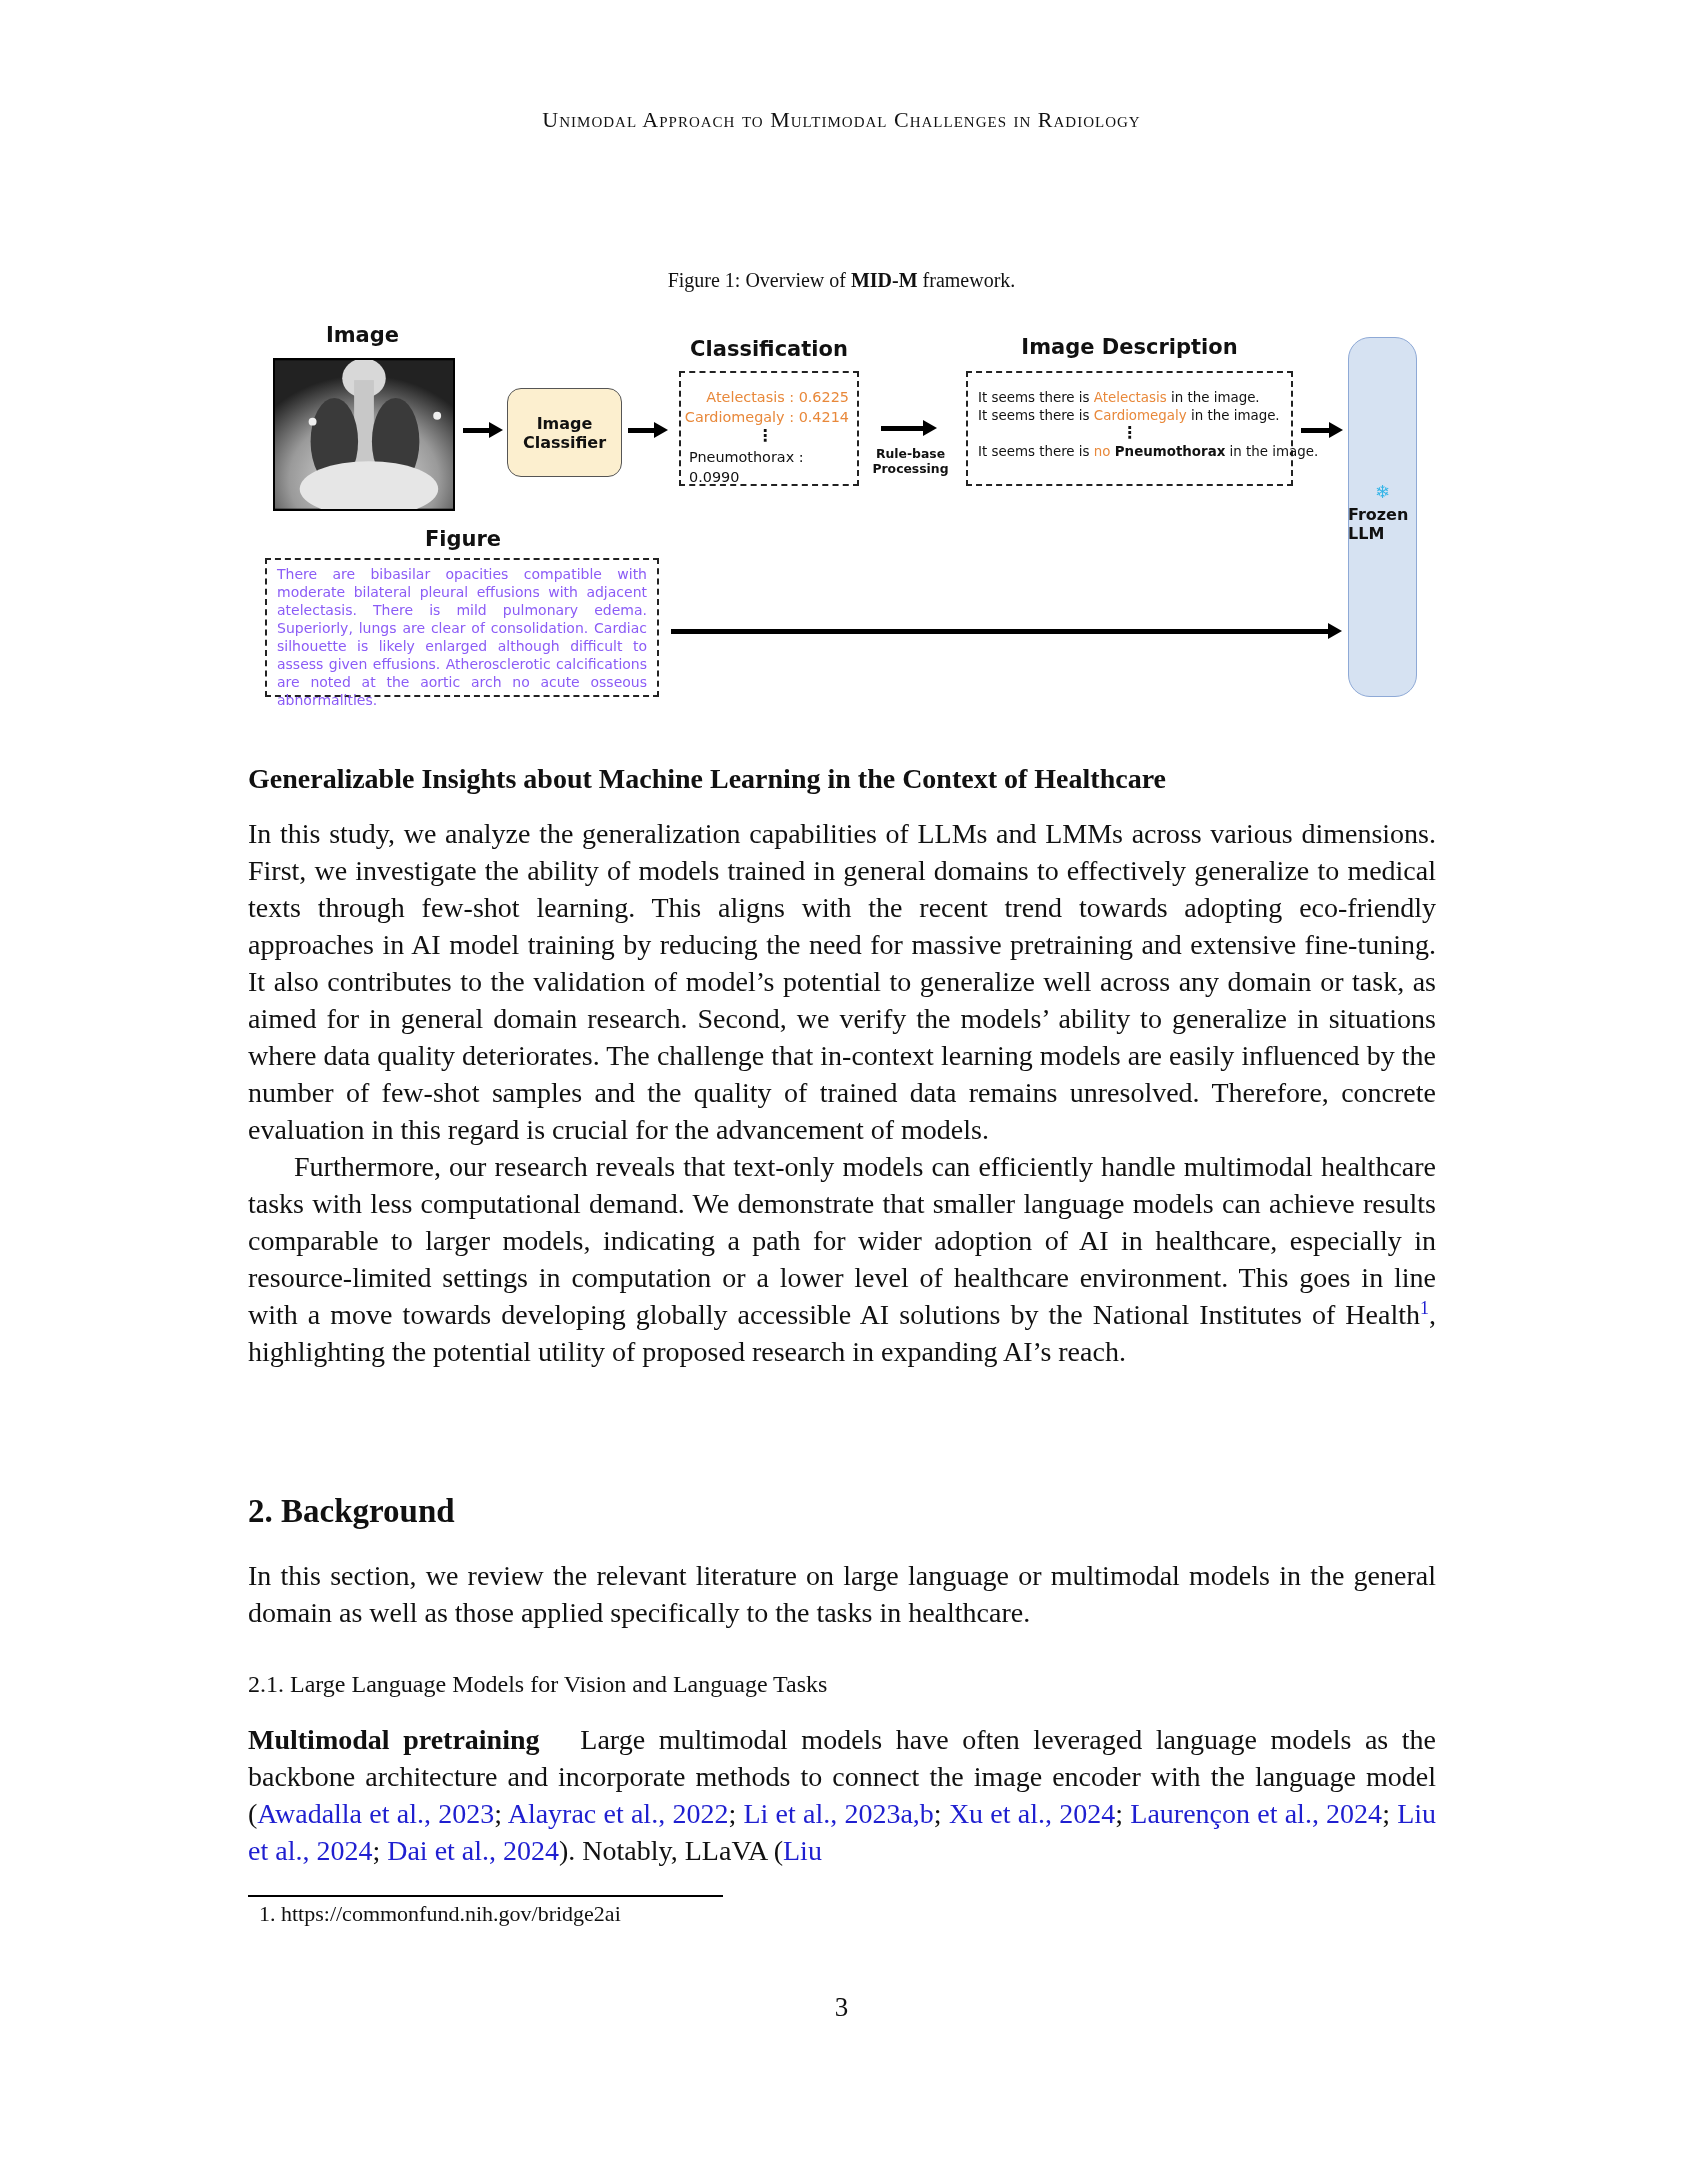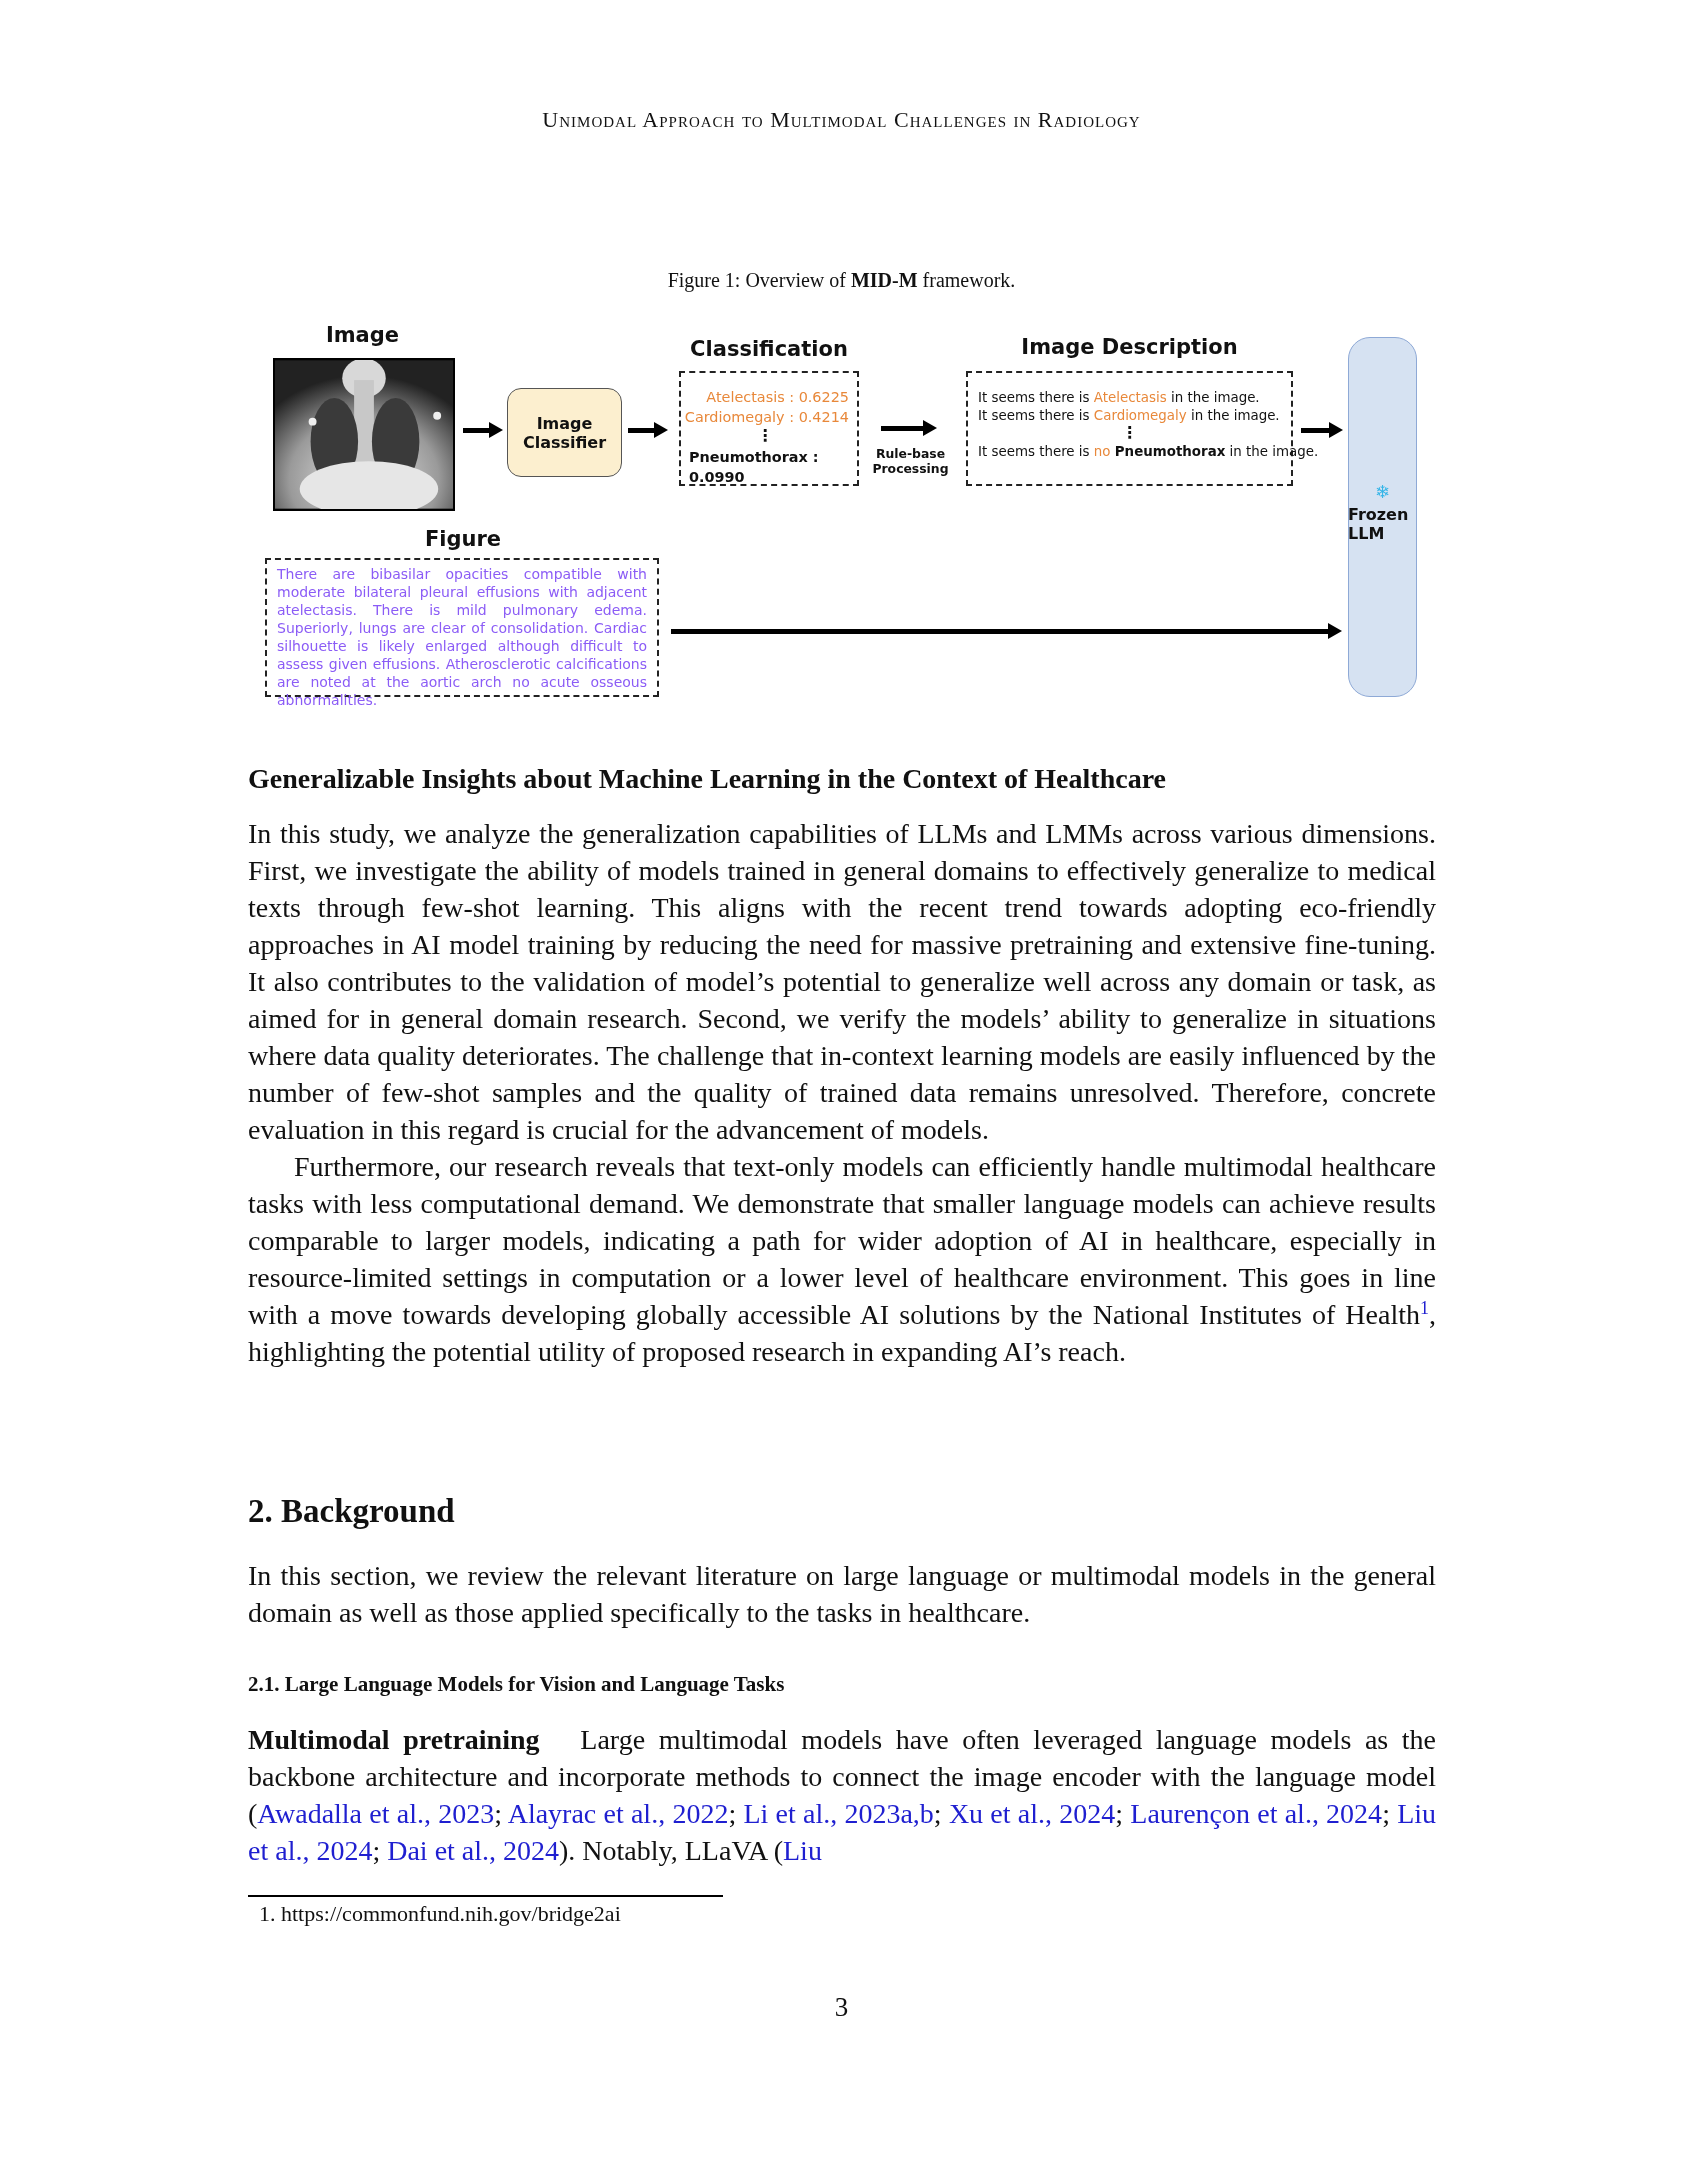--- a/index.html
+++ b/index.html
@@ -19,36 +19,36 @@
   .arrow { height: 5px; background: #000; }
   .arrow::after { content: ""; position: absolute; right: -12px; top: -6px;
                   border-left: 14px solid #000; border-top: 8.4px solid transparent; border-bottom: 8.4px solid transparent; }
   .classifier { left: 507px; top: 388px; width: 113px; height: 87px; background: #fcefcf;
                 border: 1.5px solid #555; border-radius: 14px; display: flex; align-items: center;
                 justify-content: center; text-align: center; font-weight: bold; font-size: 16px; line-height: 19px; }
   .cls-box { left: 679px; top: 371px; width: 180px; height: 115px; font-size: 14.4px; padding: 14px 8px 0 0; text-align: right; }
   .orange { color: #e8883a; }
   .cls-box .line { line-height: 20px; }
   .vdots { text-align: center; font-weight: bold; font-size: 16px; line-height: 10px; margin: 4px 0 6px 0; }
-  .cls-box .pn { text-align: left; padding-left: 8px; font-weight: bold; }
+  .cls-box .pn { text-align: left; padding-left: 8px; }
   .rule-label { left: 871px; top: 446px; width: 79px; text-align: center; font-weight: bold; font-size: 12.4px; line-height: 15px; }
   .desc-box { left: 966px; top: 371px; width: 327px; height: 115px; font-size: 13.4px; padding: 16px 10px 0 10px; }
   .desc-box .line { line-height: 18px; white-space: nowrap; }
   .llm { left: 1348px; top: 337px; width: 69px; height: 360px; background: #d6e2f2;
          border: 1.5px solid #8ea9d6; border-radius: 22px; box-sizing: border-box; }
   .llm-text { left: 1348px; top: 483px; width: 69px; text-align: left; font-weight: bold; font-size: 16px; line-height: 19px; }
   .snow { left: 1348px; top: 483px; width: 69px; text-align: center; color: #35b5e8; font-size: 18px; }
   .finding-box { left: 265px; top: 558px; width: 394px; height: 139px; font-size: 14px; line-height: 18px;
                  padding: 5px 10px 0 10px; text-align: justify; color: #8b5cf6; }
 
   
   .body-col { left: 248px; width: 1188px; font-size: 28px; line-height: 37px; text-align: justify; }
   .h-para { font-weight: bold; font-size: 28px; }
   .h-sec { font-weight: bold; font-size: 33px; }
-  .h-sub { font-weight: bold; font-size: 21px; }
+  .h-sub { font-weight: normal; font-size: 24px; }
   p { margin: 0; }
   .indent { text-indent: 46px; }
   .cite { color: #1f1fd0; }
   sup { font-size: 18px; line-height: 0; }
   .fn-rule { left: 248px; top: 1895px; width: 475px; height: 1.5px; background: #000; }
   .footnote { left: 259px; top: 1901px; font-size: 22px; }
   .page-num { top: 1992px; left: 0; width: 1683px; text-align: center; font-size: 27px; }
 </style>
 </head>
 <body>

